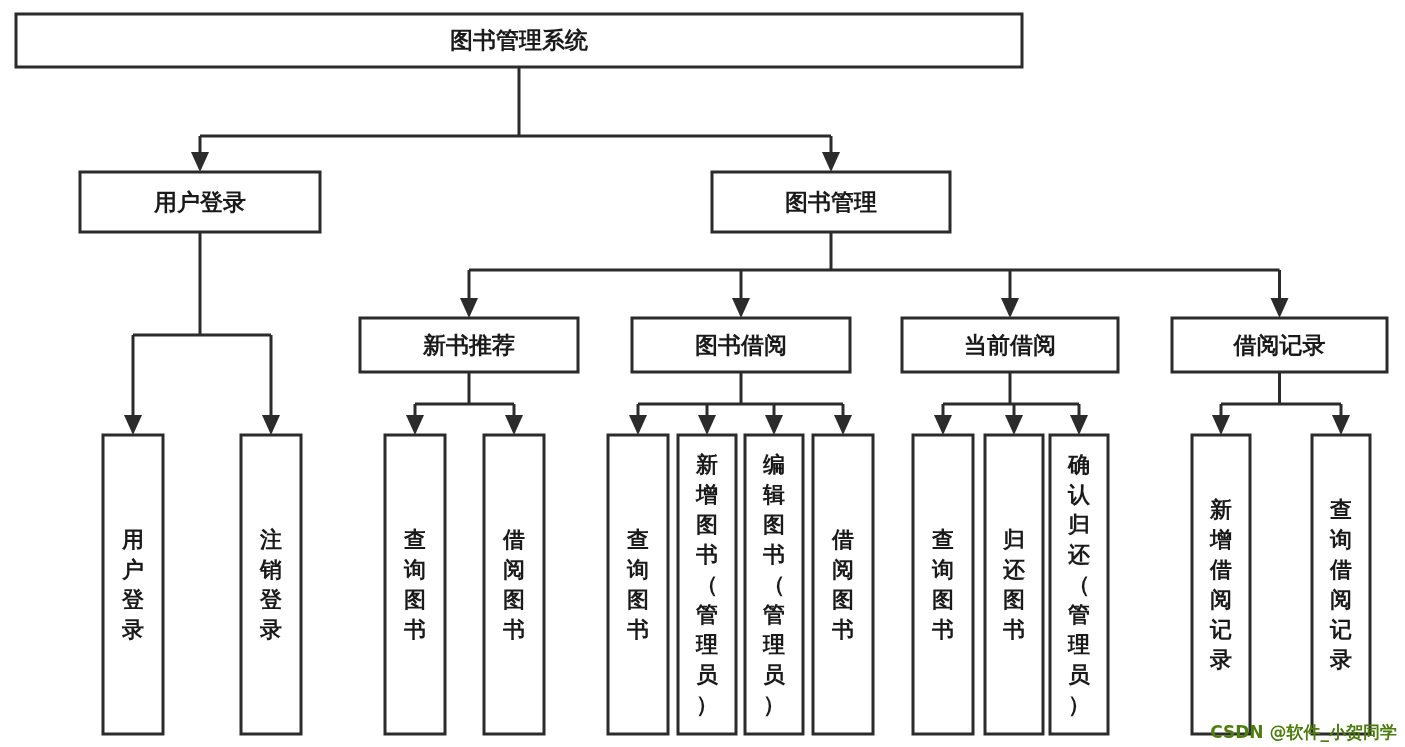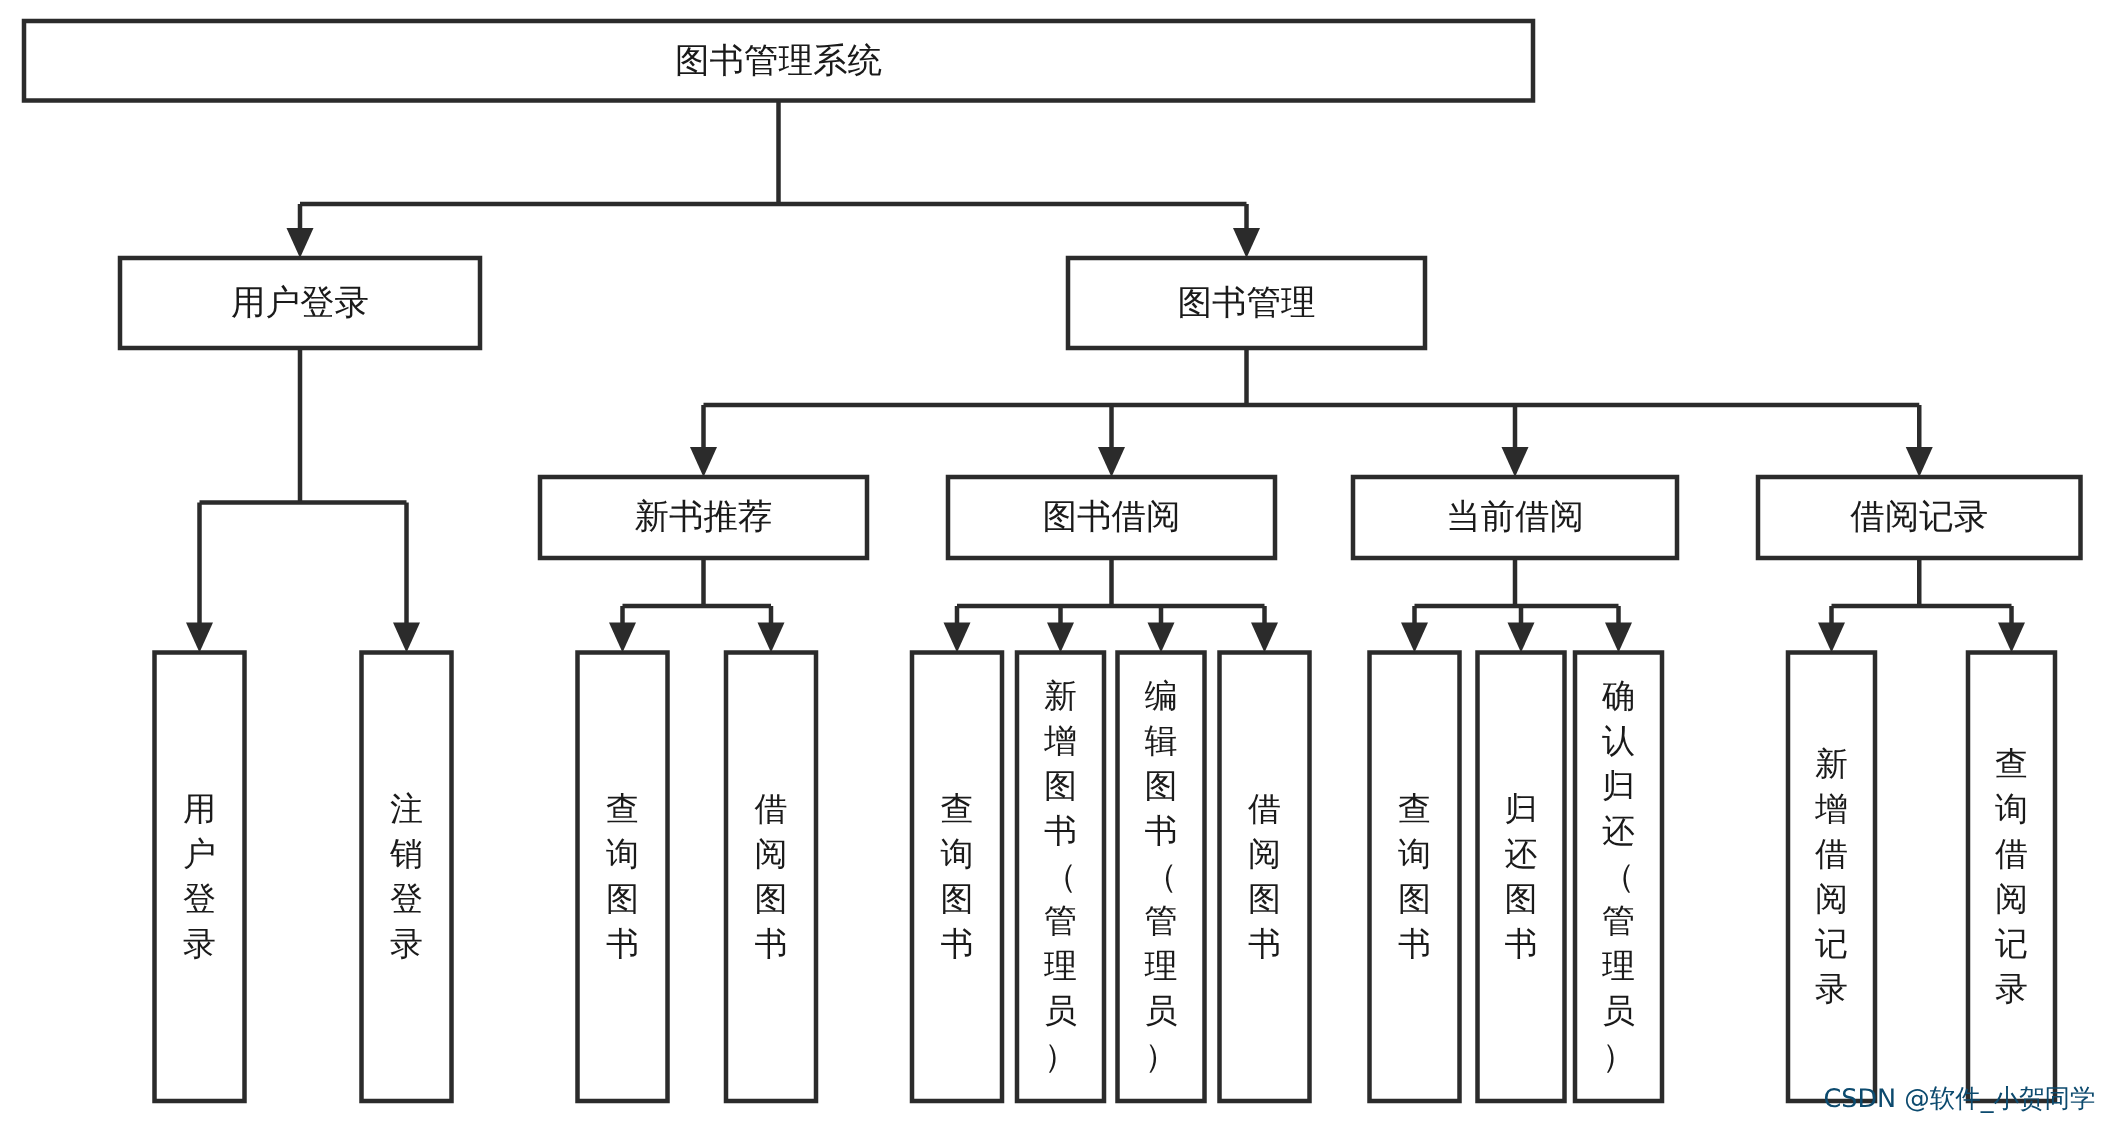--- a/index.html
+++ b/index.html
@@ -12,20 +12,21 @@
     width: 1405px;
     height: 747px;
     overflow: hidden;
     font-family: "DejaVu Sans", "Liberation Sans", sans-serif;
   }
   #diagram-root {
     position: relative;
     width: 1405px;
     height: 747px;
     background: #ffffff;
+    font-weight: bold;
   }
   svg#diagram-canvas {
     position: absolute;
     left: 0;
     top: 0;
     width: 1405px;
     height: 747px;
     display: block;
   }
   .node-box {
@@ -59,21 +60,21 @@
   .node-label.vertical-char {
     font-size: 22px;
     text-anchor: middle;
   }
   .watermark-text {
     position: absolute;
     right: 8px;
     bottom: 3px;
     font-family: "DejaVu Sans", "Liberation Sans", sans-serif;
     font-size: 17px;
-    color: #0c4a6e;
+    color: #4d7c0f;
     white-space: nowrap;
     user-select: none;
   }
 </style>
 </head>
 <body>
 
 <div id="diagram-root">
 
   <svg id="diagram-canvas" viewBox="0 0 1405 747">

